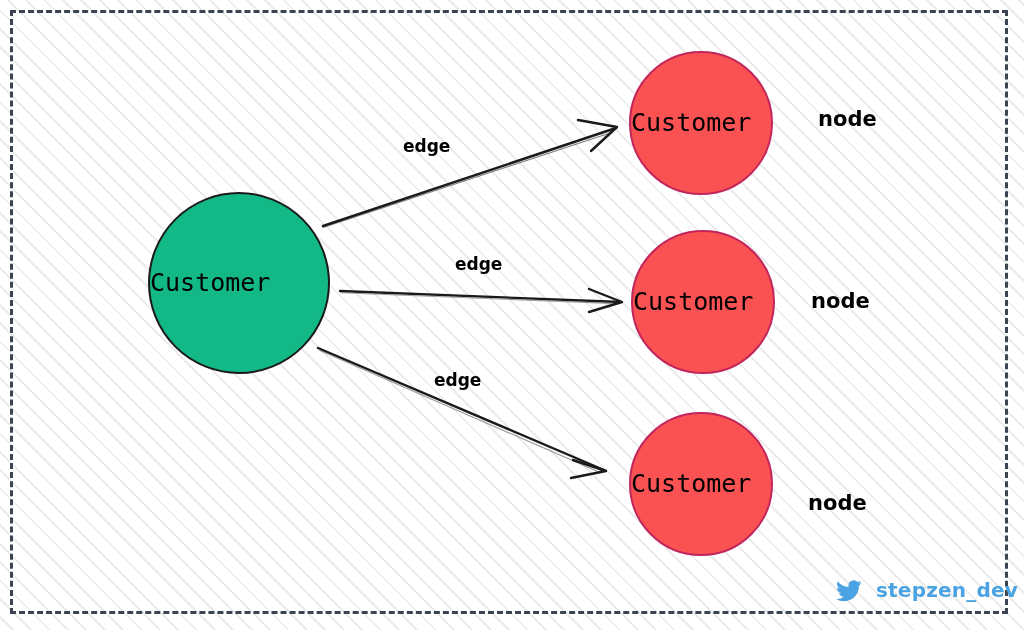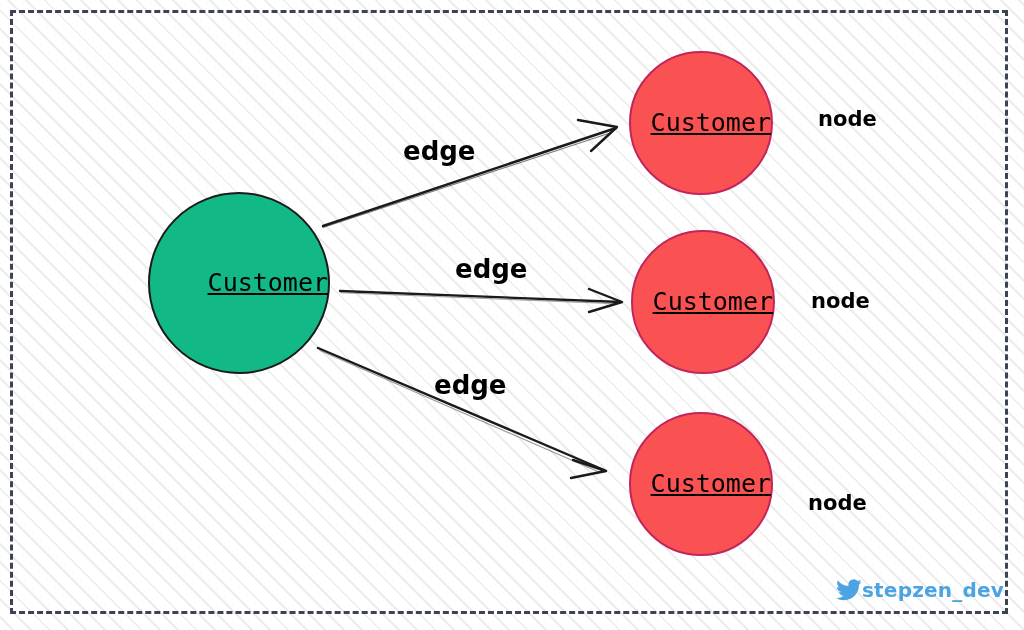--- a/index.html
+++ b/index.html
@@ -32,27 +32,26 @@
     height: 604px;
     border: 3px dashed #3d4451;
     box-sizing: border-box;
     pointer-events: none;
   }
   .node-circle {
     position: absolute;
     border-radius: 50%;
     display: flex;
     align-items: center;
-    justify-content: flex-end;
+    justify-content: flex-start;
     text-align: center;
     color: #000000;
     font-family: "DejaVu Sans Mono", monospace;
     line-height: 1.18;
     box-sizing: border-box;
-    text-decoration: underline;
   }
   .node-green {
     background: #12b886;
     border: 2.5px solid #1a1a1a;
     font-size: 25px;
   }
   .node-red {
     background: #fa5252;
     border: 2.5px solid #c2255c;
     font-size: 25px;
@@ -61,40 +60,40 @@
     position: absolute;
     font-family: "DejaVu Sans", sans-serif;
     font-size: 21px;
     font-weight: 600;
     color: #000000;
     white-space: nowrap;
   }
   .edge-label {
     position: absolute;
     font-family: "DejaVu Sans", sans-serif;
-    font-size: 26px;
+    font-size: 17px;
     font-weight: 600;
     color: #000000;
     white-space: nowrap;
   }
   #edges-svg {
     position: absolute;
     left: 0;
     top: 0;
     width: 1024px;
     height: 630px;
     pointer-events: none;
   }
   #watermark {
     position: absolute;
     left: 836px;
     top: 578px;
     display: flex;
-    align-items: center;
-    gap: 0;
+    align-items: flex-end;
+    gap: 14px;
   }
   #watermark .wm-text {
     font-family: "DejaVu Sans", sans-serif;
     font-size: 20px;
     font-weight: 600;
     color: #4ba3e3;
     letter-spacing: 0.2px;
   }
 </style>
 </head>

